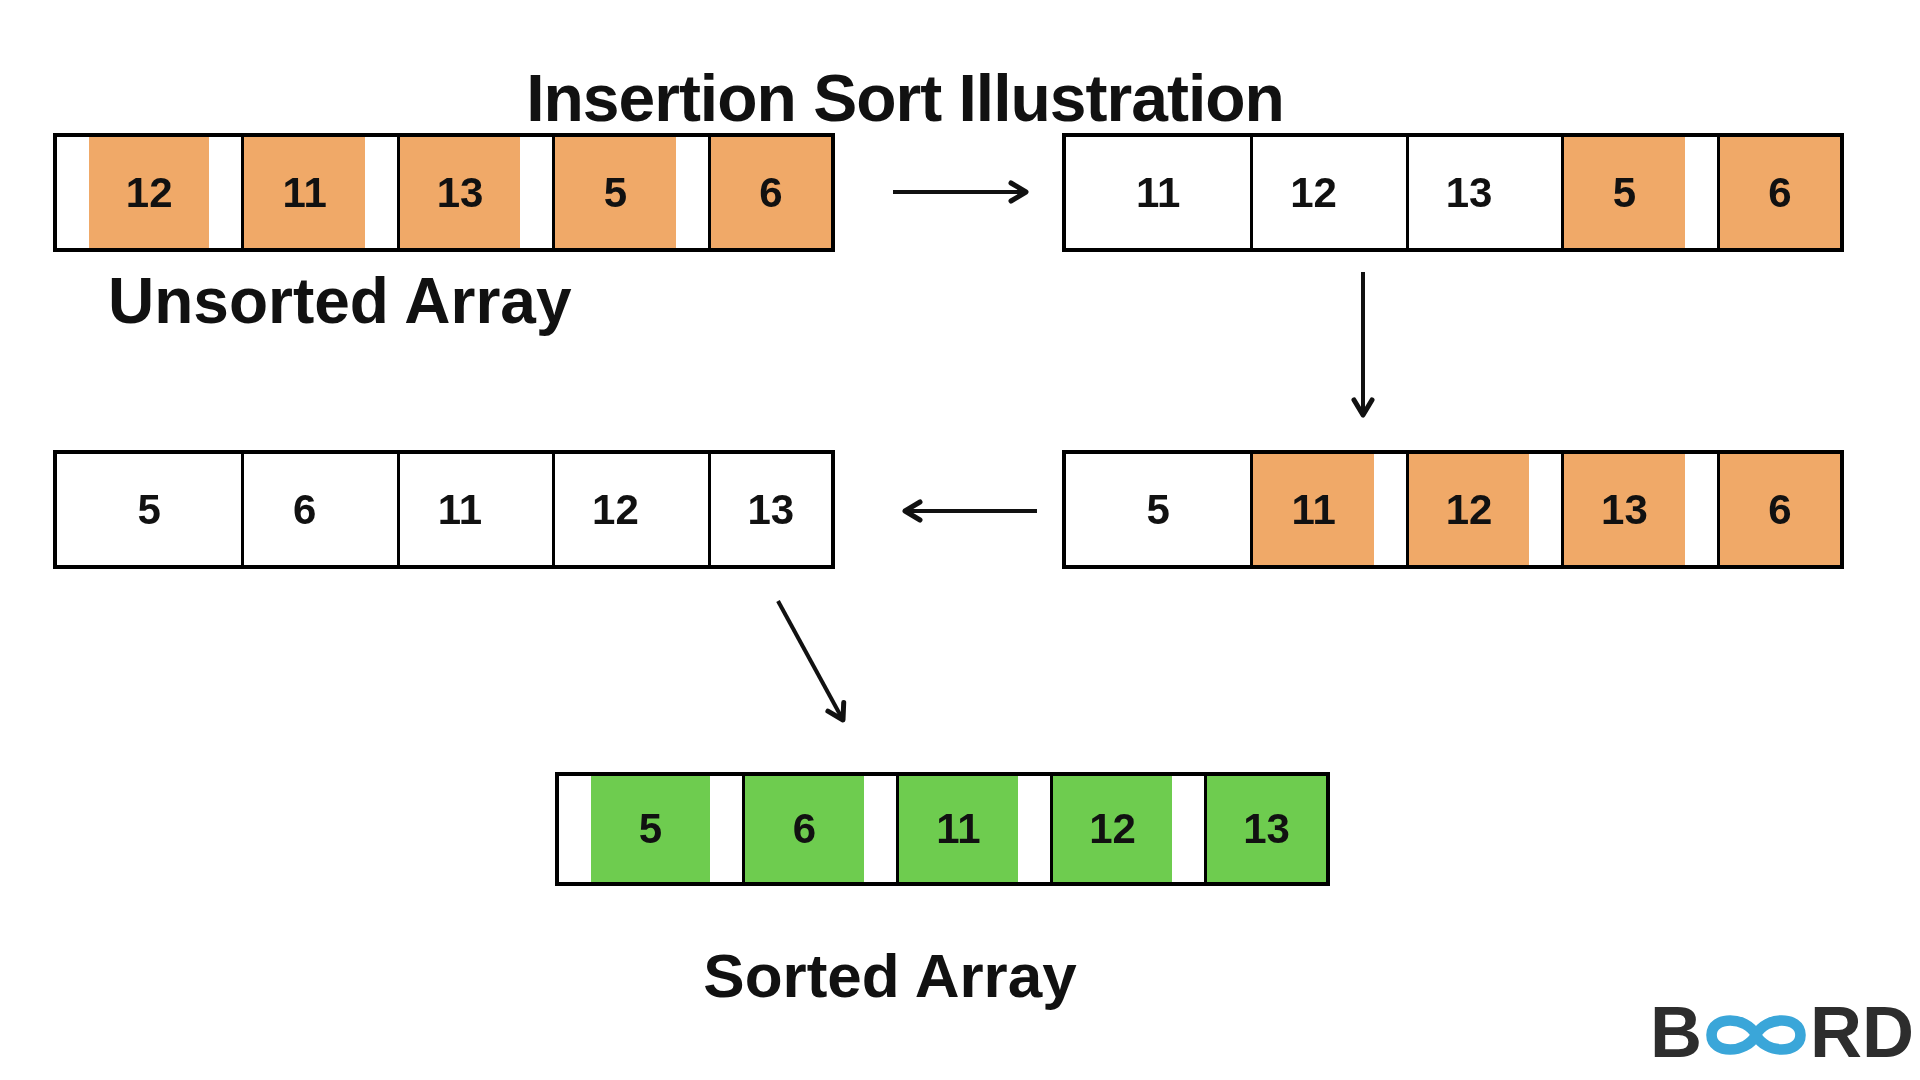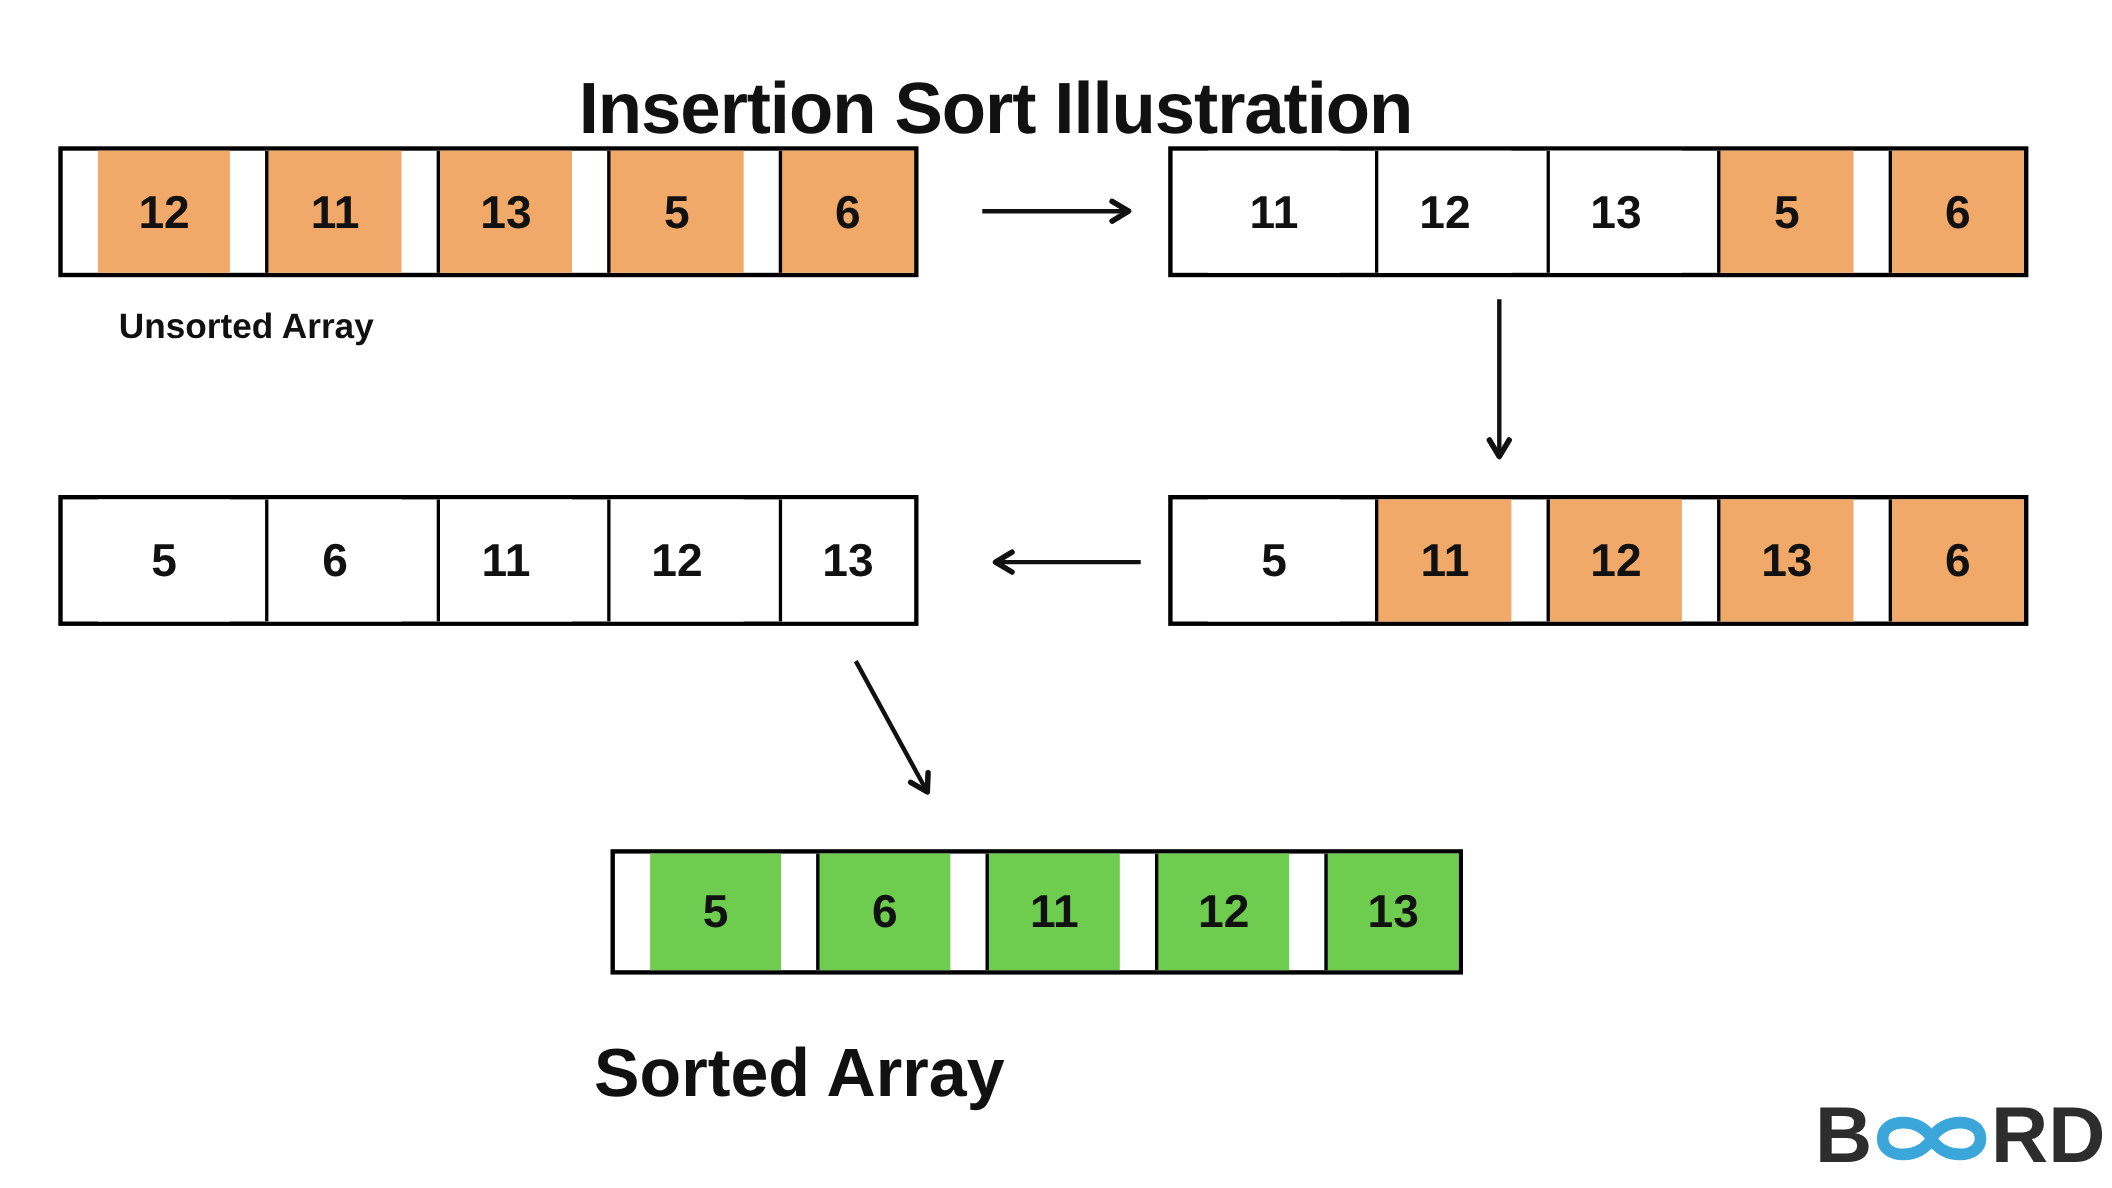--- a/index.html
+++ b/index.html
@@ -56,28 +56,28 @@
   #arr-step3    { left: 53px;   top: 450px; width: 782px; height: 119px; }
   #arr-sorted   { left: 555px;  top: 772px; width: 775px; height: 114px; }
 
   .label {
     position: absolute;
     font-weight: bold;
     color: #111111;
   }
   .label-unsorted {
     left: 108px;
-    top: 278px;
-    font-size: 32px;
+    top: 264px;
+    font-size: 64px;
   }
   .label-sorted {
     left: 540px;
     top: 940px;
     width: 700px;
-    text-align: left;
+    text-align: center;
     font-size: 62px;
   }
   .arrows-layer {
     position: absolute;
     left: 0; top: 0;
     width: 1920px;
     height: 1080px;
     pointer-events: none;
   }
   .logo {

